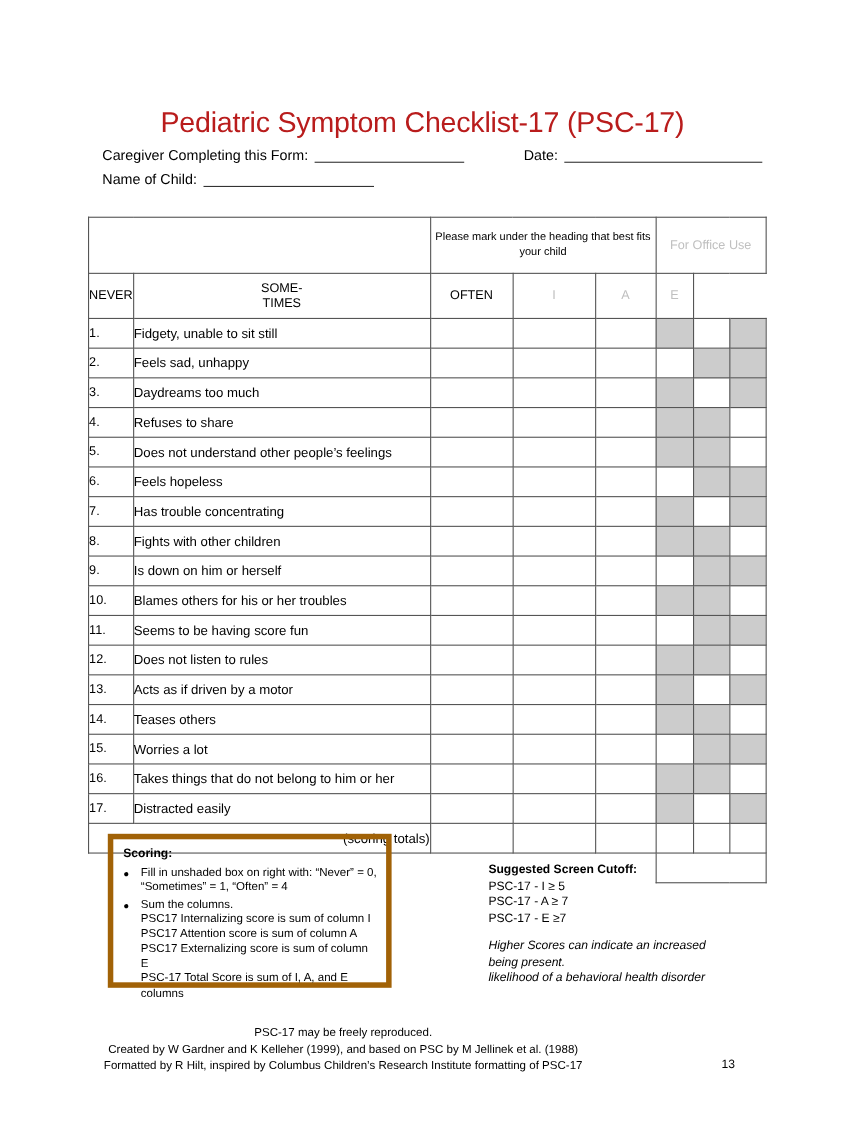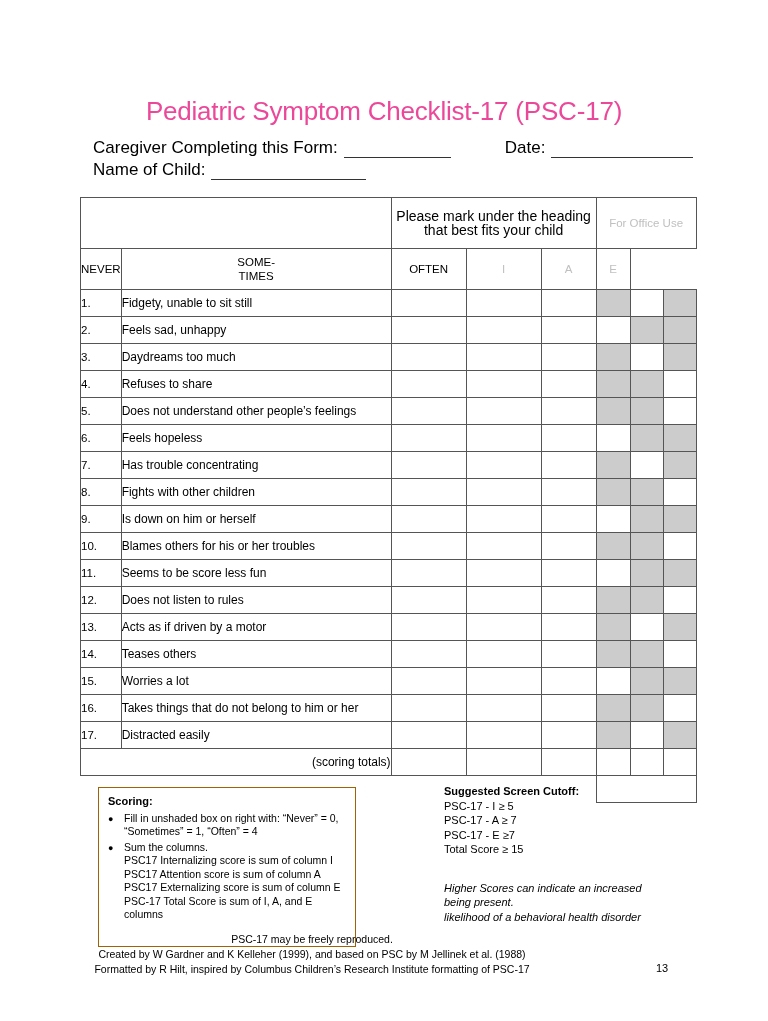--- a/index.html
+++ b/index.html
@@ -24,31 +24,31 @@
   
   .title {
     position: absolute;
     left: 0;
     top: 96px;
     width: 768px;
     text-align: center;
     font-size: 26px;
     font-weight: 400;
     letter-spacing: -0.2px;
-    color: #ec4899;
+    color: #b91c1c;
     white-space: nowrap;
   }
 
   
   .ident {
     position: absolute;
     left: 93px;
-    top: 136px;
+    top: 126px;
     width: 600px;
-    font-size: 17px;
+    font-size: 13px;
   }
   .ident-row {
     display: flex;
     align-items: flex-end;
     height: 22px;
   }
   .ident-label { white-space: nowrap; }
   .rule {
     display: inline-block;
     border-bottom: 1.2px solid #333333;
@@ -80,21 +80,21 @@
   col.c-never { width: 75px; }
   col.c-some  { width: 75px; }
   col.c-often { width: 55px; }
   col.c-i     { width: 34px; }
   col.c-a     { width: 33px; }
   col.c-e     { width: 33px; }
 
   .hdr-blank { height: 50px; }
   .hdr-mark {
     text-align: center;
-    font-size: 14px;
+    font-size: 10px;
     line-height: 14px;
     padding: 4px 8px;
   }
   .hdr-office {
     text-align: center;
     font-size: 11.5px;
     color: #c0c0c0;
   }
   .hdr-resp {
     text-align: center;
@@ -131,24 +131,24 @@
     font-size: 12px;
     height: 26px;
   }
   .total-merge { height: 26px; }
   .no-border { border: none !important; }
 
   
   .scoring-box {
     position: absolute;
     left: 98px;
-    top: 787px;
+    top: 758px;
     width: 258px;
-    height: 160px;
-    border: 1px solid #a16207;
+    height: 140px;
+    border: 5px solid #a16207;
     padding: 7px 8px 0 9px;
     box-sizing: border-box;
     font-size: 10.5px;
     line-height: 13.5px;
   }
   .scoring-title {
     font-weight: bold;
     font-size: 11px;
     margin-bottom: 3px;
   }
@@ -171,21 +171,21 @@
     position: absolute;
     left: 444px;
     top: 784px;
     width: 230px;
     font-size: 11px;
     line-height: 14.5px;
   }
   .cutoff-title { font-weight: bold; }
   .cutoff-note {
     font-style: italic;
-    margin-top: 24px;
+    margin-top: 11px;
     line-height: 14.5px;
   }
 
   
   .footer {
     position: absolute;
     left: 0;
     top: 932px;
     width: 624px;
     text-align: center;
@@ -344,21 +344,21 @@
           <td class="row-item">Blames others for his or her troubles</td>
           <td class="resp-cell"></td>
           <td class="resp-cell"></td>
           <td class="resp-cell"></td>
           <td class="resp-cell shaded"></td>
           <td class="resp-cell shaded"></td>
           <td class="resp-cell"></td>
         </tr>
         <tr>
           <td class="row-num">11.</td>
-          <td class="row-item">Seems to be score less fun</td>
+          <td class="row-item">Seems to be having score fun</td>
           <td class="resp-cell"></td>
           <td class="resp-cell"></td>
           <td class="resp-cell"></td>
           <td class="resp-cell"></td>
           <td class="resp-cell shaded"></td>
           <td class="resp-cell shaded"></td>
         </tr>
         <tr>
           <td class="row-num">12.</td>
           <td class="row-item">Does not listen to rules</td>
@@ -456,21 +456,20 @@
         <span class="sub-line">PSC-17 Total Score is sum of I, A, and E columns</span>
       </span>
     </div>
   </div>
 
   <div class="cutoff">
     <div class="cutoff-title">Suggested Screen Cutoff:</div>
     <div>PSC-17 - I ≥ 5</div>
     <div>PSC-17 - A ≥ 7</div>
     <div>PSC-17 - E ≥7</div>
-    <div>Total Score ≥ 15</div>
     <div class="cutoff-note">
       <div>Higher Scores can indicate an increased</div>
       <div>being present.</div>
       <div>likelihood of a behavioral health disorder</div>
     </div>
   </div>
 
   <div class="footer">
     <div>PSC-17 may be freely reproduced.</div>
     <div>Created by W Gardner and K Kelleher (1999), and based on PSC by M Jellinek et al. (1988)</div>

